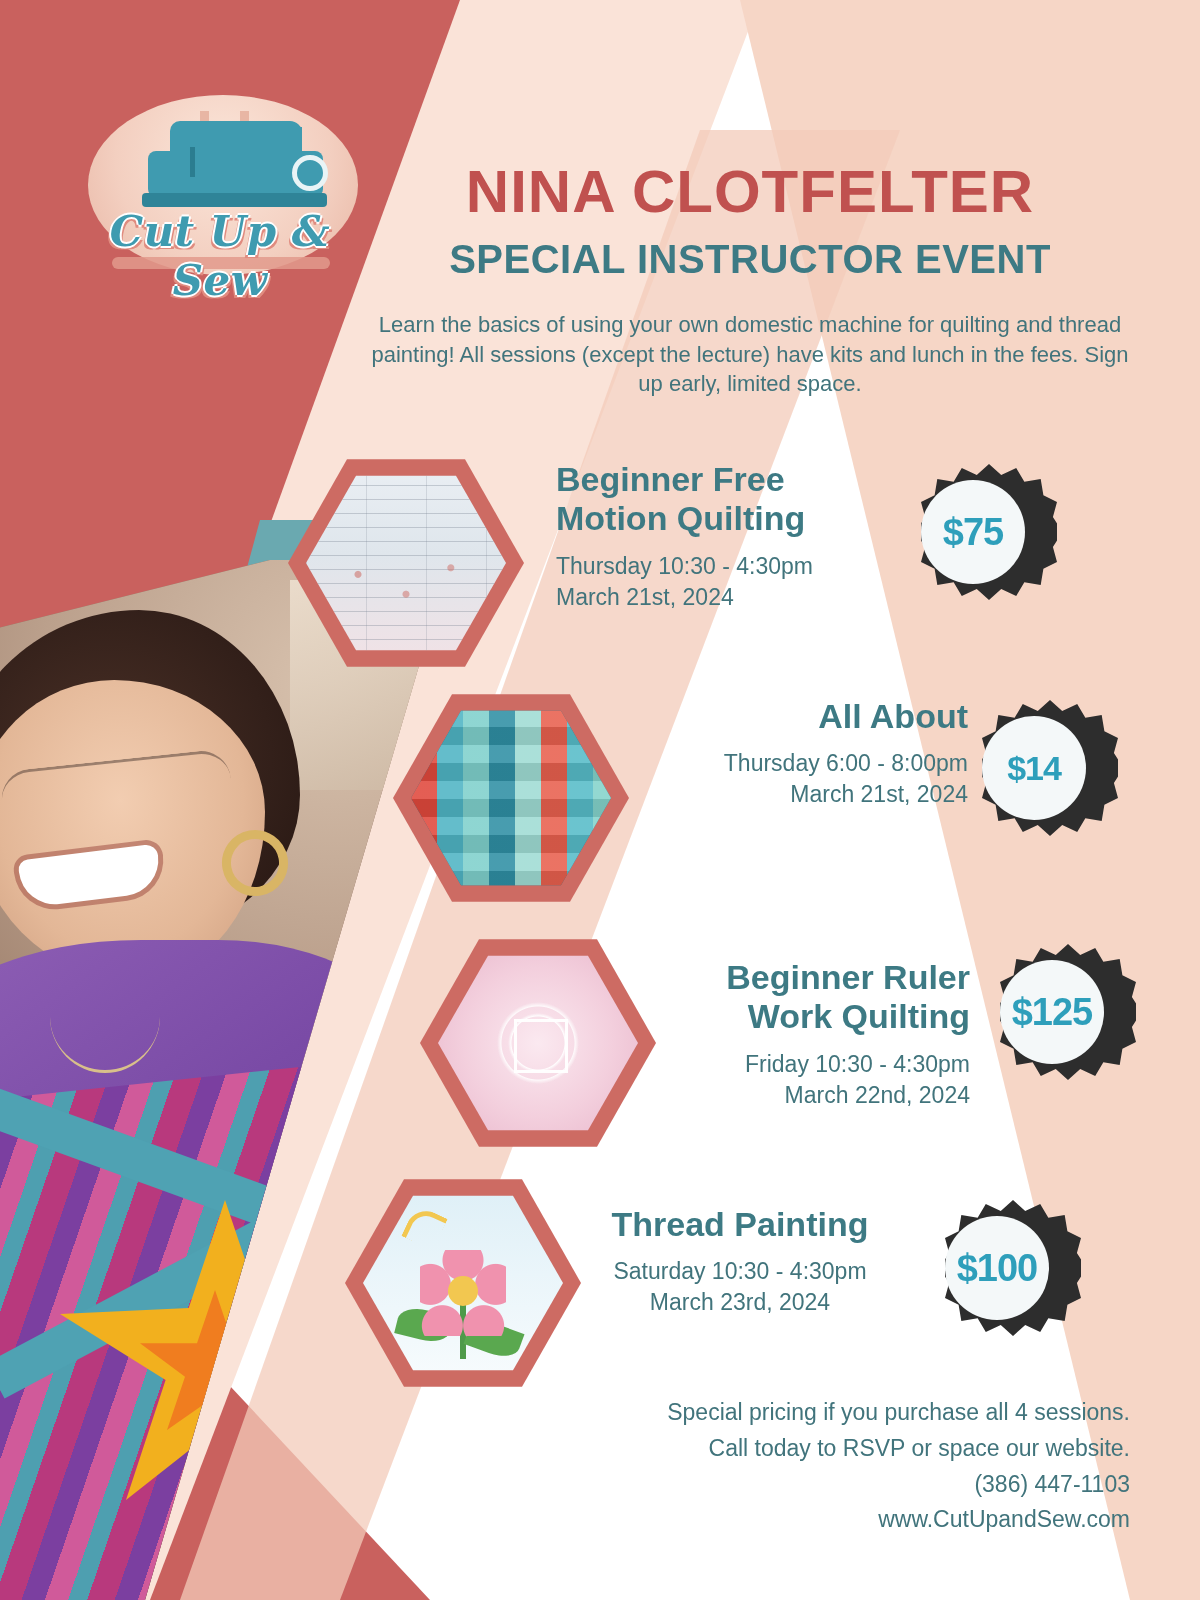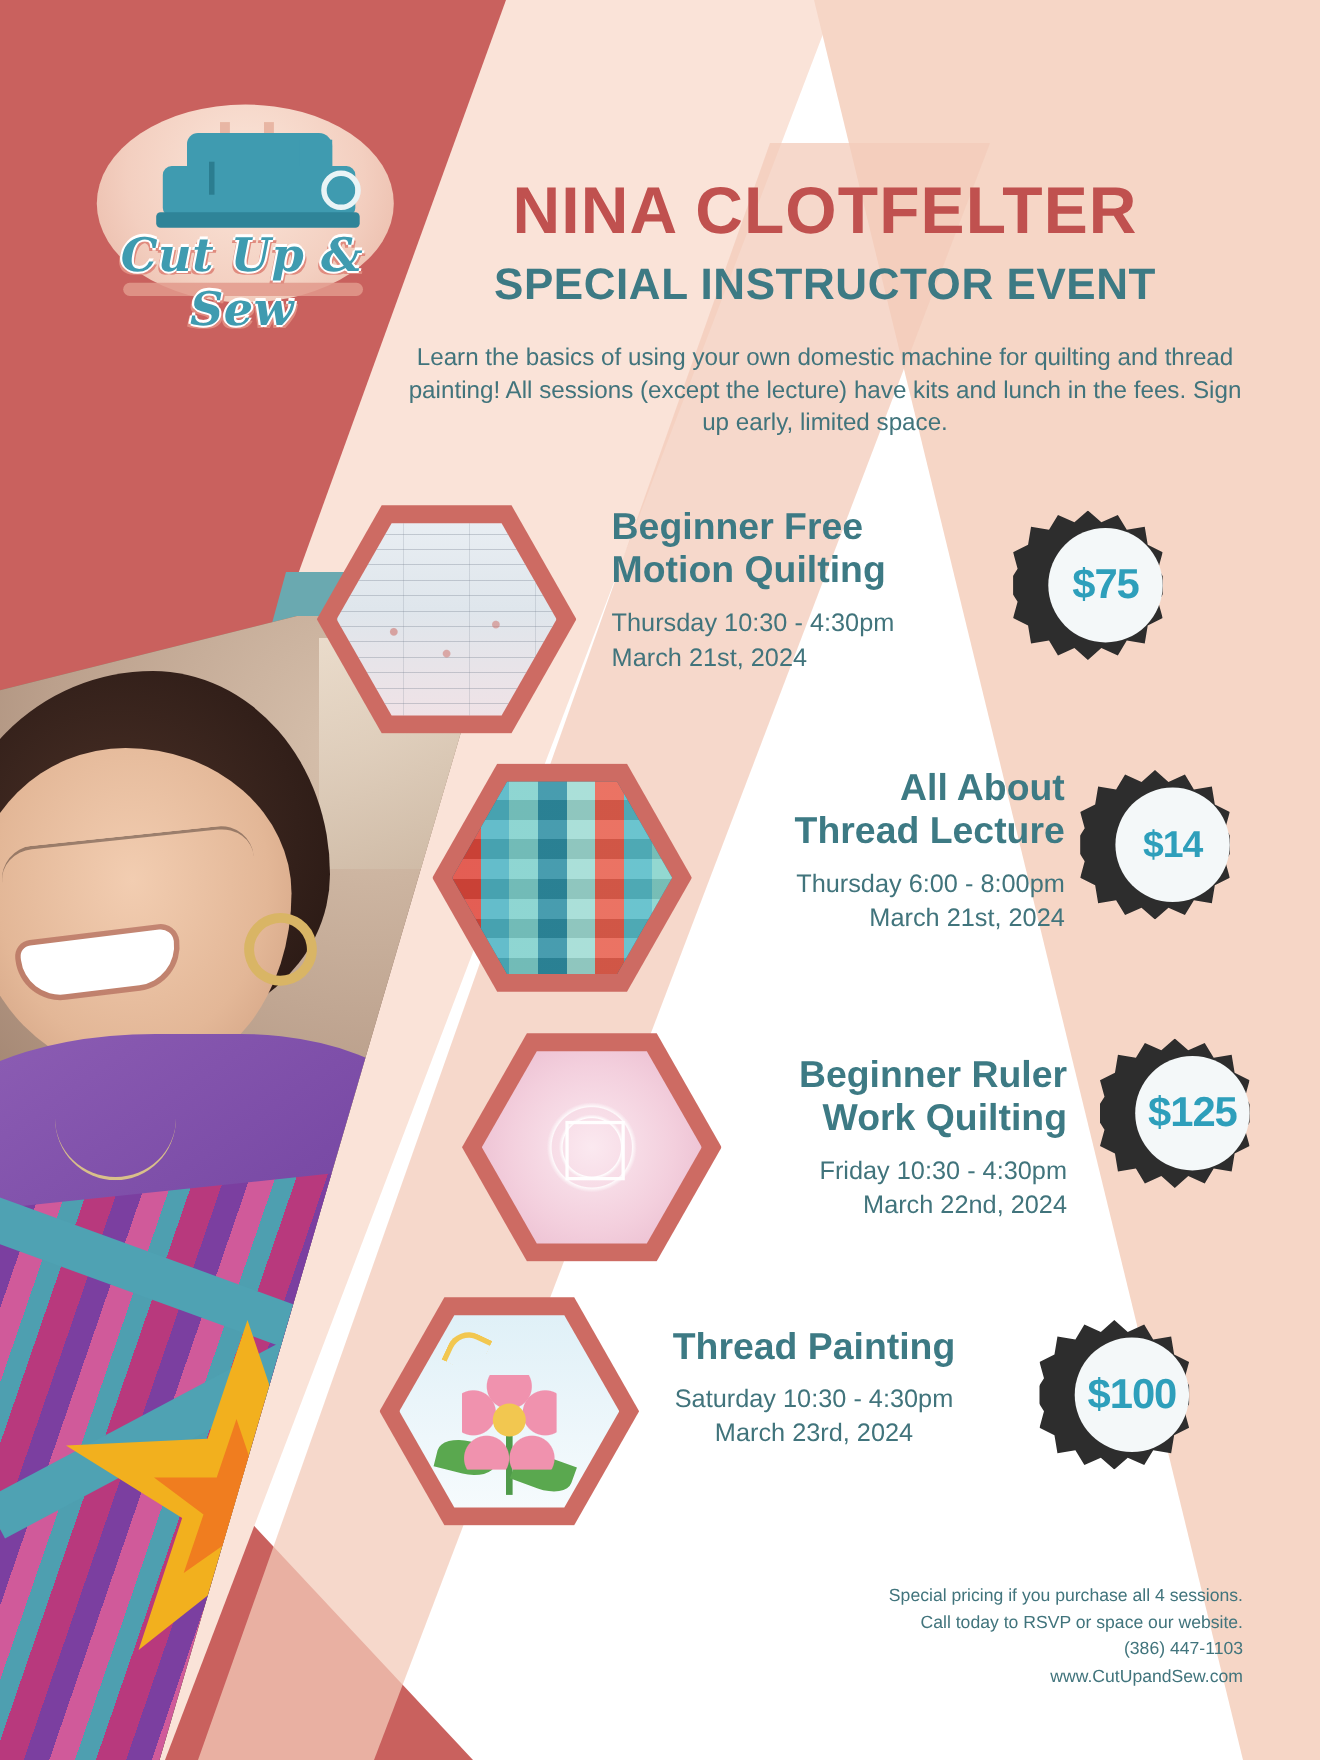--- a/index.html
+++ b/index.html
@@ -430,21 +430,21 @@
     font-size: 23px; color: #41747c; line-height: 1.35;
     margin: 0;
   }
   .s-meta { margin-top: 12px; }
 
   
   .badge {
     position: absolute;
     width: 136px; height: 136px;
     z-index: 7;
-    display: flex; align-items: center; justify-content: flex-end;
+    display: flex; align-items: center; justify-content: flex-start;
   }
   .badge .star {
     position: absolute; inset: 0;
     background: #2d2d2d;
     clip-path: polygon(
       50% 0%, 59% 8%, 70% 3%, 76% 13%, 88% 11%, 90% 23%,
       100% 28%, 97% 39%, 104% 50%, 97% 61%, 100% 72%, 90% 77%,
       88% 89%, 76% 87%, 70% 97%, 59% 92%, 50% 100%, 41% 92%,
       30% 97%, 24% 87%, 12% 89%, 10% 77%, 0% 72%, 3% 61%,
       -4% 50%, 3% 39%, 0% 28%, 10% 23%, 12% 11%, 24% 13%,
@@ -464,21 +464,21 @@
   .badge.small .price { font-size: 34px; }
 
   
   .footer {
     position: absolute;
     right: 70px; bottom: 62px;
     width: 640px;
     text-align: right;
     z-index: 6;
     color: #41747c;
-    font-size: 16px;
+    font-size: 23px;
     line-height: 1.55;
   }
   .footer div { margin: 0; }
 </style>
 </head>
 <body>
 
 <div class="poster">
 
   <div class="bg-red"></div>
@@ -546,21 +546,20 @@
       </div>
     </div>
   </div>
 
   <div class="session">
     <div class="hex" style="left:393px; top:690px;">
       <div class="hex-inner art2"></div>
     </div>
     <div class="s-text" style="left:616px; top:697px; width:352px; text-align:right;">
       <div class="s-title">All About</div>
-      <div class="s-title">Thread Lecture</div>
       <div class="s-meta">
         <div class="s-line">Thursday 6:00 - 8:00pm</div>
         <div class="s-line">March 21st, 2024</div>
       </div>
     </div>
     <div class="badge small" style="left:982px; top:700px;">
       <div class="star"></div>
       <div class="disc">
         <span class="price">$14</span>
       </div>

